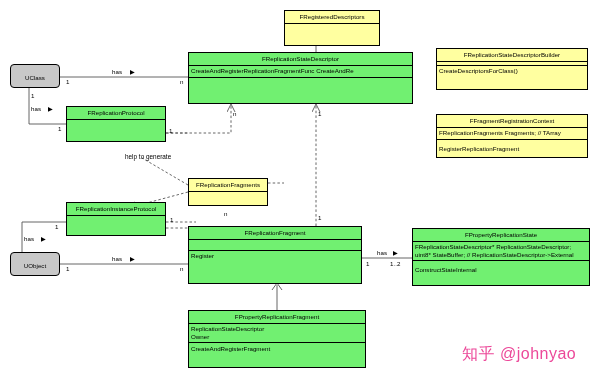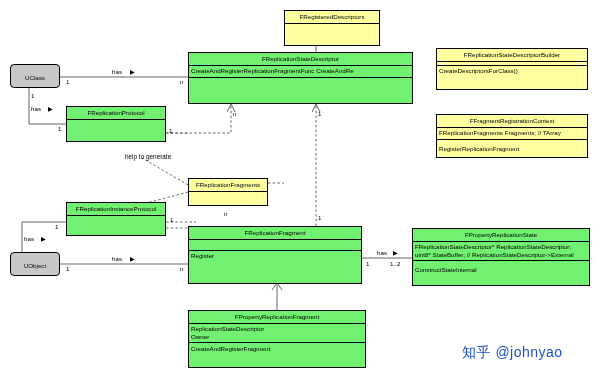--- a/index.html
+++ b/index.html
@@ -71,22 +71,22 @@
     white-space: nowrap;
   }
   .mult {
     position: absolute;
     font-size: 6.2px;
     color: #000000;
     white-space: nowrap;
   }
   .watermark {
     position: absolute;
-    font-size: 14px;
-    color: #1d4ed8;
+    font-size: 16px;
+    color: #ec4899;
     white-space: nowrap;
     letter-spacing: 0.5px;
   }
   .note-label {
     position: absolute;
     font-size: 6.4px;
     color: #000000;
     white-space: nowrap;
   }
 </style>

